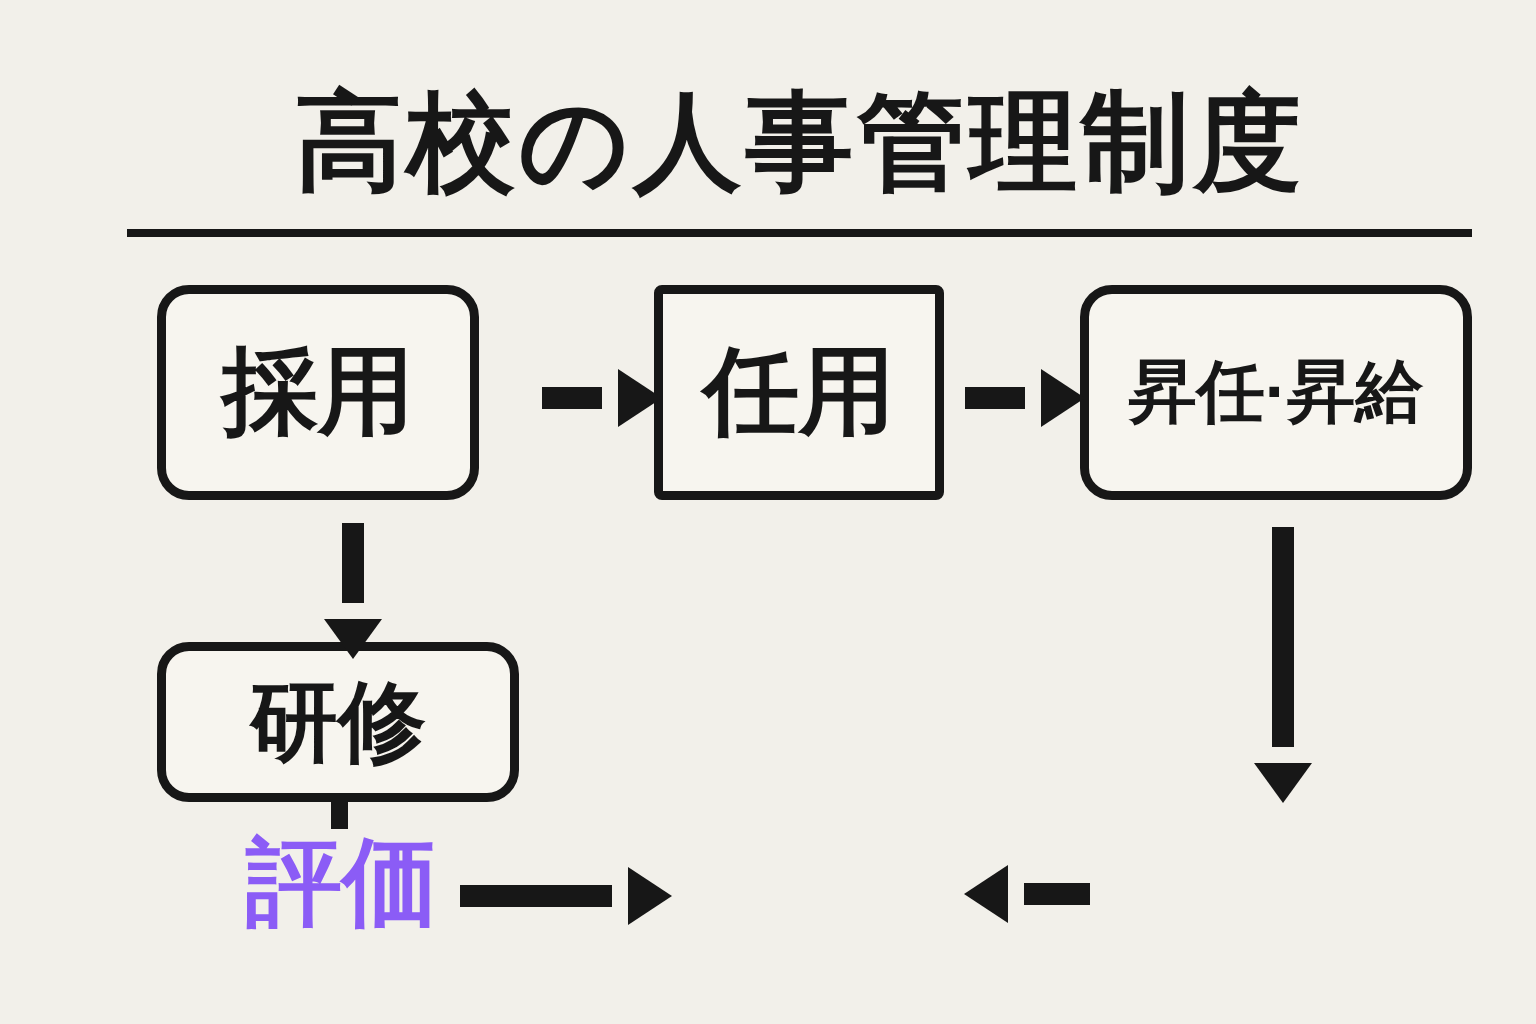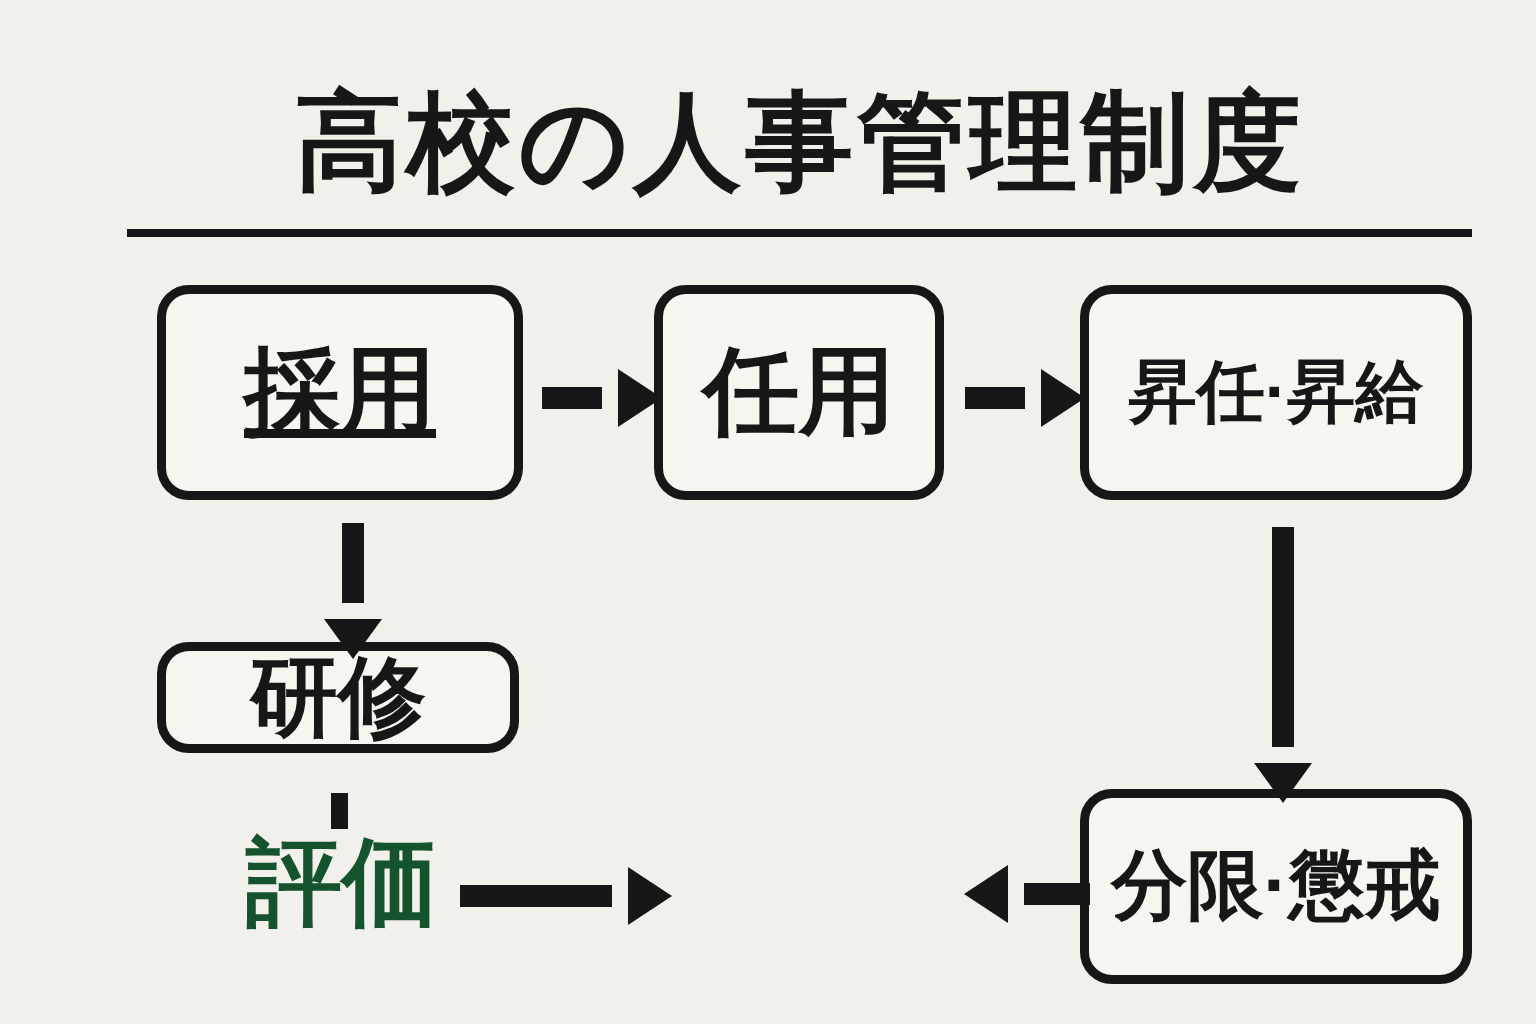--- a/index.html
+++ b/index.html
@@ -38,36 +38,36 @@
     background: #f7f5ef;
     border: 9px solid #171717;
     border-radius: 32px;
     display: flex;
     align-items: center;
     justify-content: center;
     font-weight: 800;
     color: #171717;
     white-space: nowrap;
   }
-  .node-saiyo        { left: 125px;  top: 253px; width: 366px; height: 215px; font-size: 96px; text-decoration: underline; }
-  .node-ninyo        { left: 622px;  top: 253px; width: 290px; height: 215px; font-size: 96px; }
+  .node-saiyo        { left: 125px;  top: 253px; width: 322px; height: 215px; font-size: 96px; }
+  .node-ninyo        { left: 622px;  top: 253px; width: 290px; height: 215px; font-size: 96px; border-radius: 8px; }
   .node-shonin       { left: 1048px; top: 253px; width: 392px; height: 215px; font-size: 68px; }
-  .node-kenshu       { left: 125px;  top: 610px; width: 362px; height: 111px; font-size: 88px; }
+  .node-kenshu       { left: 125px;  top: 610px; width: 362px; height: 160px; font-size: 88px; }
   .node-bungen       { left: 620px;  top: 757px; width: 300px; height: 195px; font-size: 96px; }
   .node-bungenchokai { left: 1048px; top: 757px; width: 392px; height: 195px; font-size: 76px; }
   .plain-label {
     position: absolute;
     left: 205px; top: 797px;
     width: 210px; height: 110px;
     display: flex;
     align-items: center;
     justify-content: center;
     font-size: 96px;
     font-weight: 800;
-    color: #14532d;
+    color: #8b5cf6;
     white-space: nowrap;
   }
   
   .arrow { position: absolute; display: flex; }
   .arrow-h { flex-direction: row; align-items: center; }
   .arrow-v { flex-direction: column; align-items: center; }
   .shaft-h { height: 22px; background: #171717; }
   .shaft-v { width: 22px; background: #171717; }
   .head-right {
     width: 0; height: 0;
@@ -122,23 +122,20 @@
   </div>
   <div class="node node-shonin">
     <span>昇任·昇給</span>
   </div>
 
   <div class="node node-kenshu">
     <span>研修</span>
   </div>
 
   <div class="plain-label">評価</div>
-  <div class="node node-bungenchokai">
-    <span>分限·懲戒</span>
-  </div>
 
   <div class="arrow arrow-h a1">
     <div class="shaft-h"></div>
     <div class="head-right"></div>
   </div>
 
   <div class="arrow arrow-h a2">
     <div class="shaft-h"></div>
     <div class="head-right"></div>
   </div>

